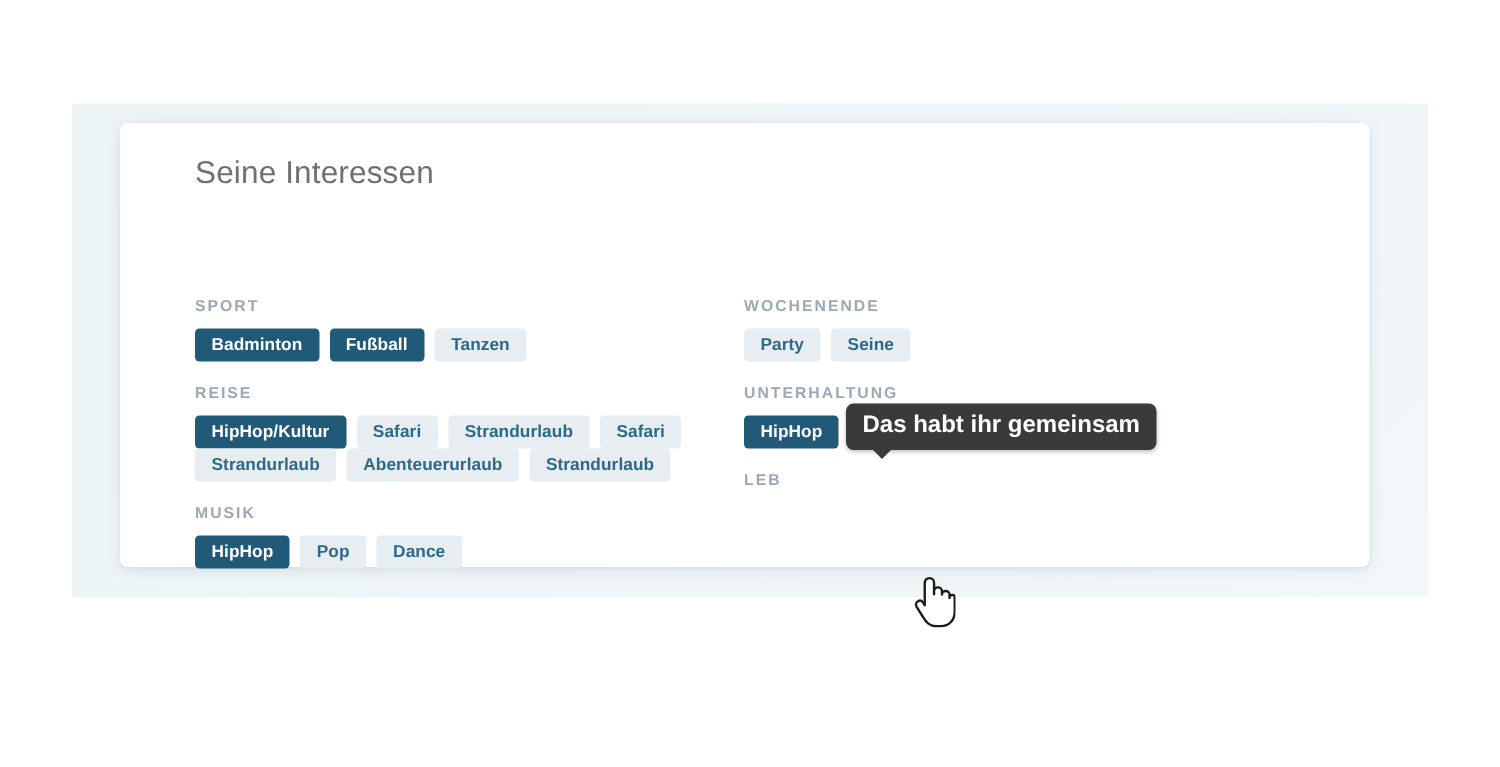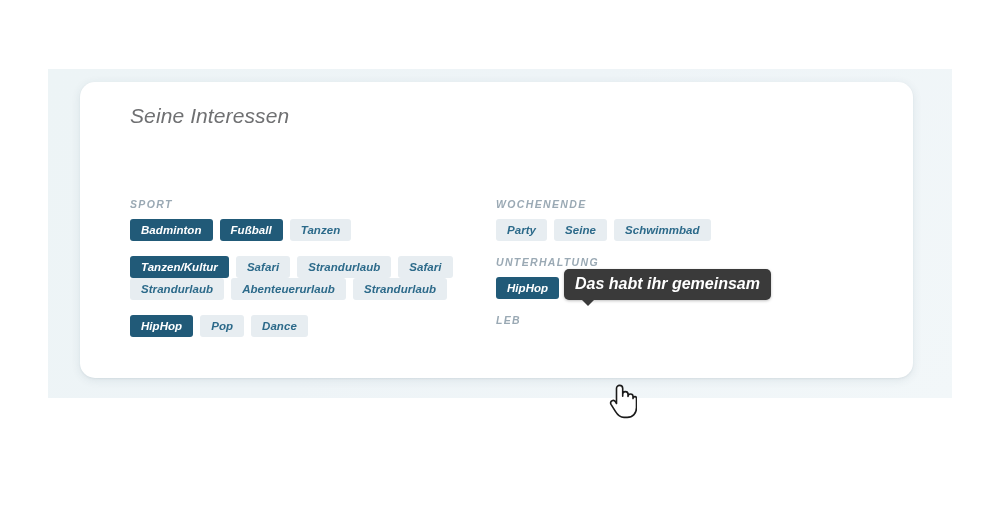--- a/index.html
+++ b/index.html
@@ -27,23 +27,22 @@
   }
 
   
   #card {
     position: absolute;
     left: 80px;
     top: 82px;
     width: 833px;
     height: 296px;
     background: #ffffff;
-    border-radius: 15px;
+    border-radius: 5px;
     box-shadow: 0 2px 10px rgba(40, 70, 90, 0.10), 0 1px 2px rgba(40,70,90,0.06);
-    font-style: italic;
   }
 
   #page-title {
     position: absolute;
     left: 50px;
     top: 22px;
     font-size: 21px;
     font-weight: 300;
     color: #6f7072;
     letter-spacing: 0.1px;
@@ -150,47 +149,48 @@
   <div class="column" id="col-left">
       <div class="section">
         <div class="section-label">SPORT</div>
         <div class="pill-row">
           <span class="pill shared">Badminton</span>
           <span class="pill shared">Fußball</span>
           <span class="pill normal">Tanzen</span>
         </div>
       </div>
       <div class="section">
-        <div class="pill-row">
-          <span class="pill shared">Tanzen/Kultur</span>
+        <div class="section-label">REISE</div>
+        <div class="pill-row">
+          <span class="pill shared">HipHop/Kultur</span>
           <span class="pill normal">Safari</span>
           <span class="pill normal">Strandurlaub</span>
           <span class="pill normal">Safari</span>
         </div>
         <div class="pill-row">
           <span class="pill normal">Strandurlaub</span>
           <span class="pill normal">Abenteuerurlaub</span>
           <span class="pill normal">Strandurlaub</span>
         </div>
       </div>
       <div class="section">
+        <div class="section-label">MUSIK</div>
         <div class="pill-row">
           <span class="pill shared">HipHop</span>
           <span class="pill normal">Pop</span>
           <span class="pill normal">Dance</span>
         </div>
       </div>
     </div>
   <div class="column" id="col-right">
       <div class="section">
         <div class="section-label">WOCHENENDE</div>
         <div class="pill-row">
           <span class="pill normal">Party</span>
           <span class="pill normal">Seine</span>
-          <span class="pill normal">Schwimmbad</span>
         </div>
       </div>
       <div class="section">
         <div class="section-label">UNTERHALTUNG</div>
         <div class="pill-row">
           <span class="pill shared">HipHop</span>
           <span class="pill normal">Pop</span>
           <span class="pill normal">Dance</span>
         </div>
       </div>

